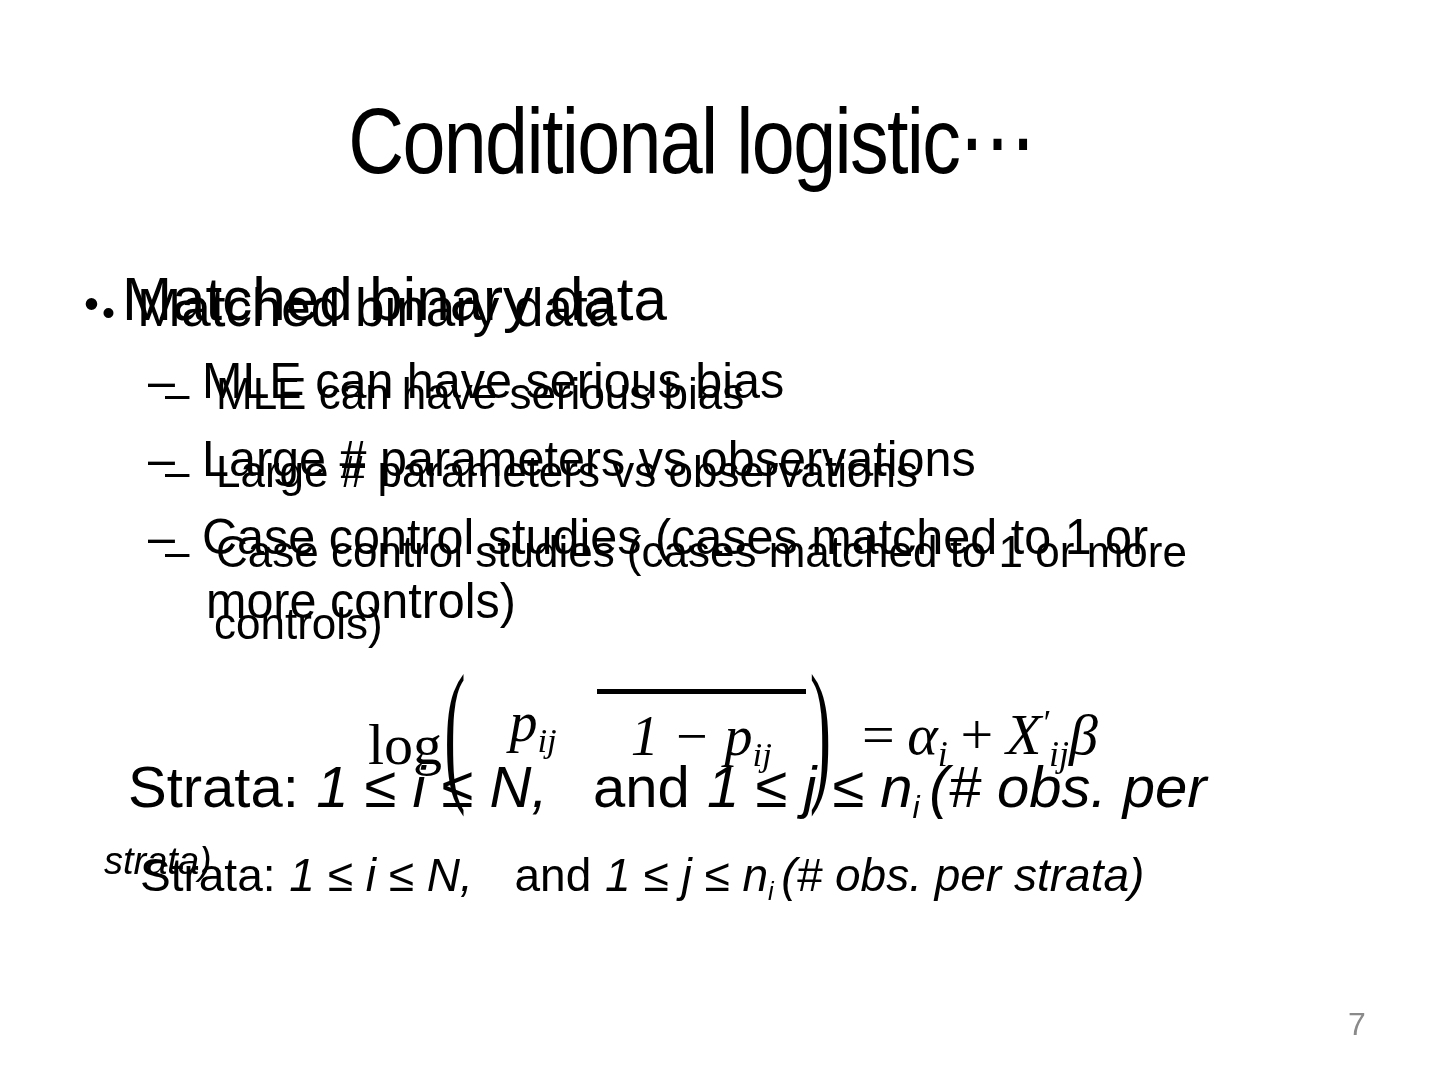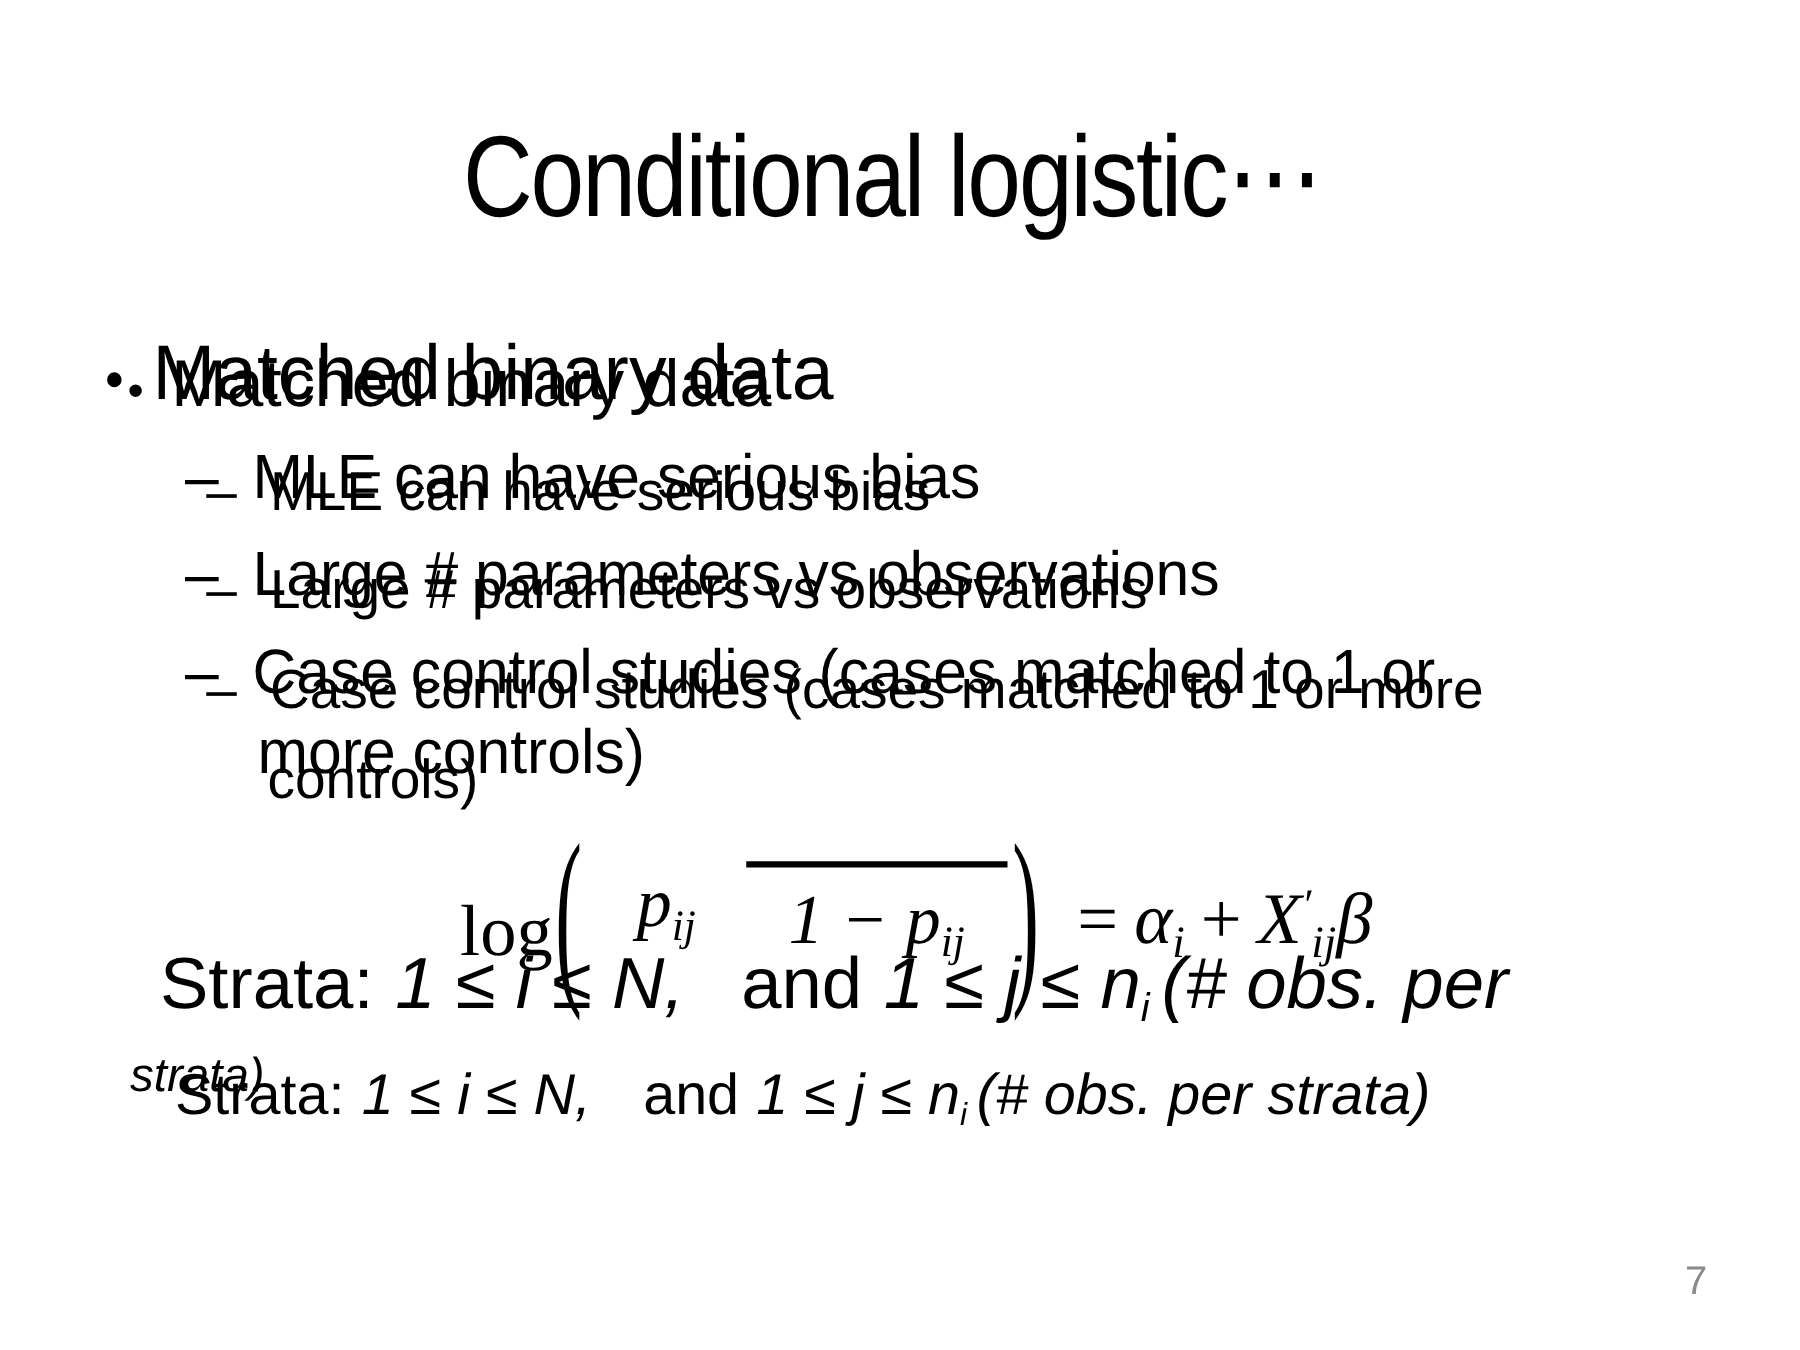--- a/index.html
+++ b/index.html
@@ -3,21 +3,21 @@
 <meta charset="utf-8">
 <style>
   html,body{margin:0;padding:0;}
   body{
     width:1440px;height:1080px;position:relative;overflow:hidden;
     background:#ffffff;color:#000000;
     font-family:"Liberation Sans","DejaVu Sans",sans-serif;
   }
   .abs{position:absolute;white-space:nowrap;line-height:1;}
   
-  .title-wrap{position:absolute;top:88px;left:0;width:1384px;text-align:center;margin-left:22px;}
+  .title-wrap{position:absolute;top:88px;left:0;width:1384px;text-align:center;}
   .title-text{display:inline-block;font-size:92px;letter-spacing:-2px;
     transform:scaleX(0.84);transform-origin:center top;}
   
   .lgA{transform:scaleX(0.97);transform-origin:left top;}
   .lgB{transform-origin:left top;}
   
   .formula{position:absolute;left:368px;top:648px;height:168px;
     display:flex;align-items:center;
     font-family:"Liberation Serif","DejaVu Serif",serif;}
   .fx-log{font-size:58px;margin-top:24px;text-align:right;}

